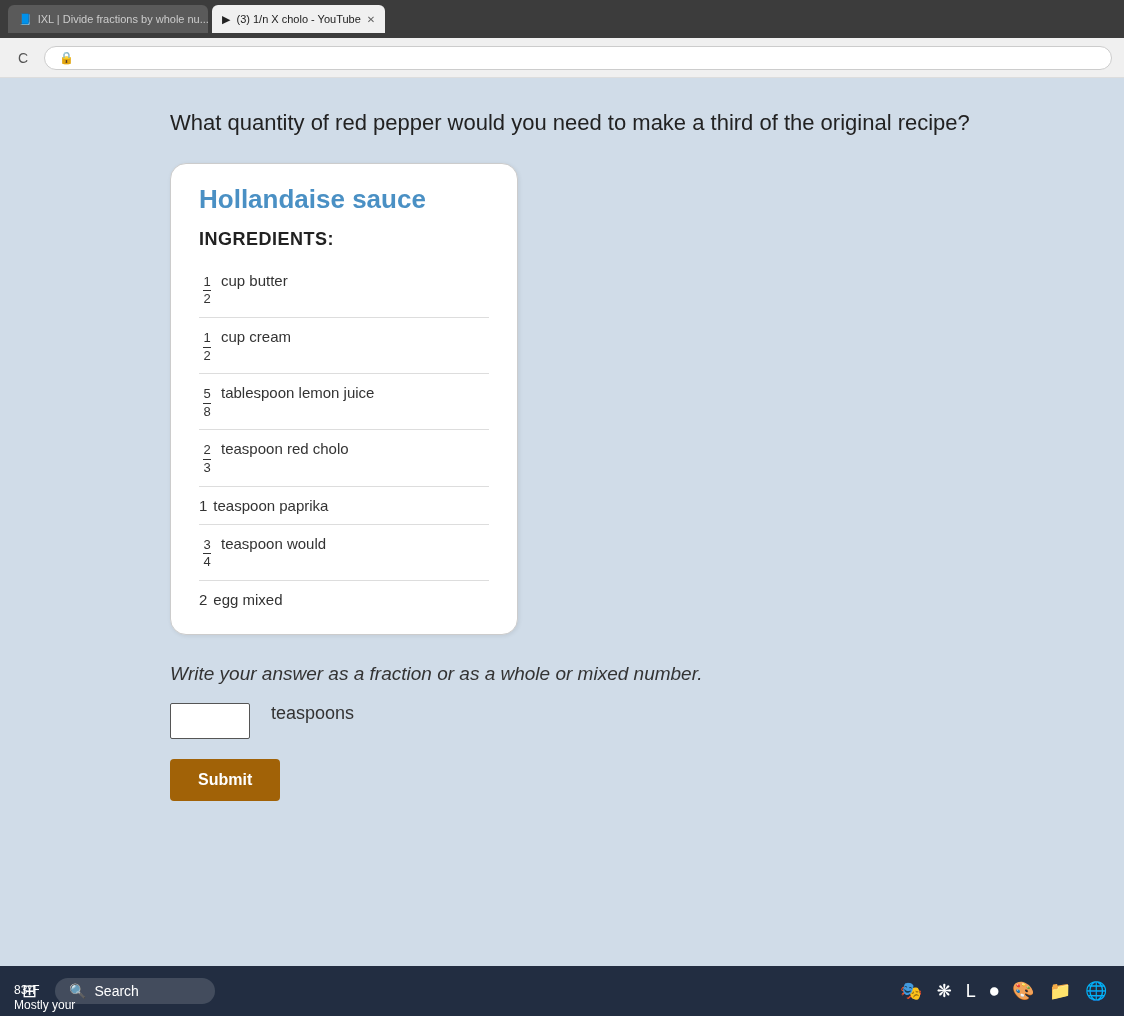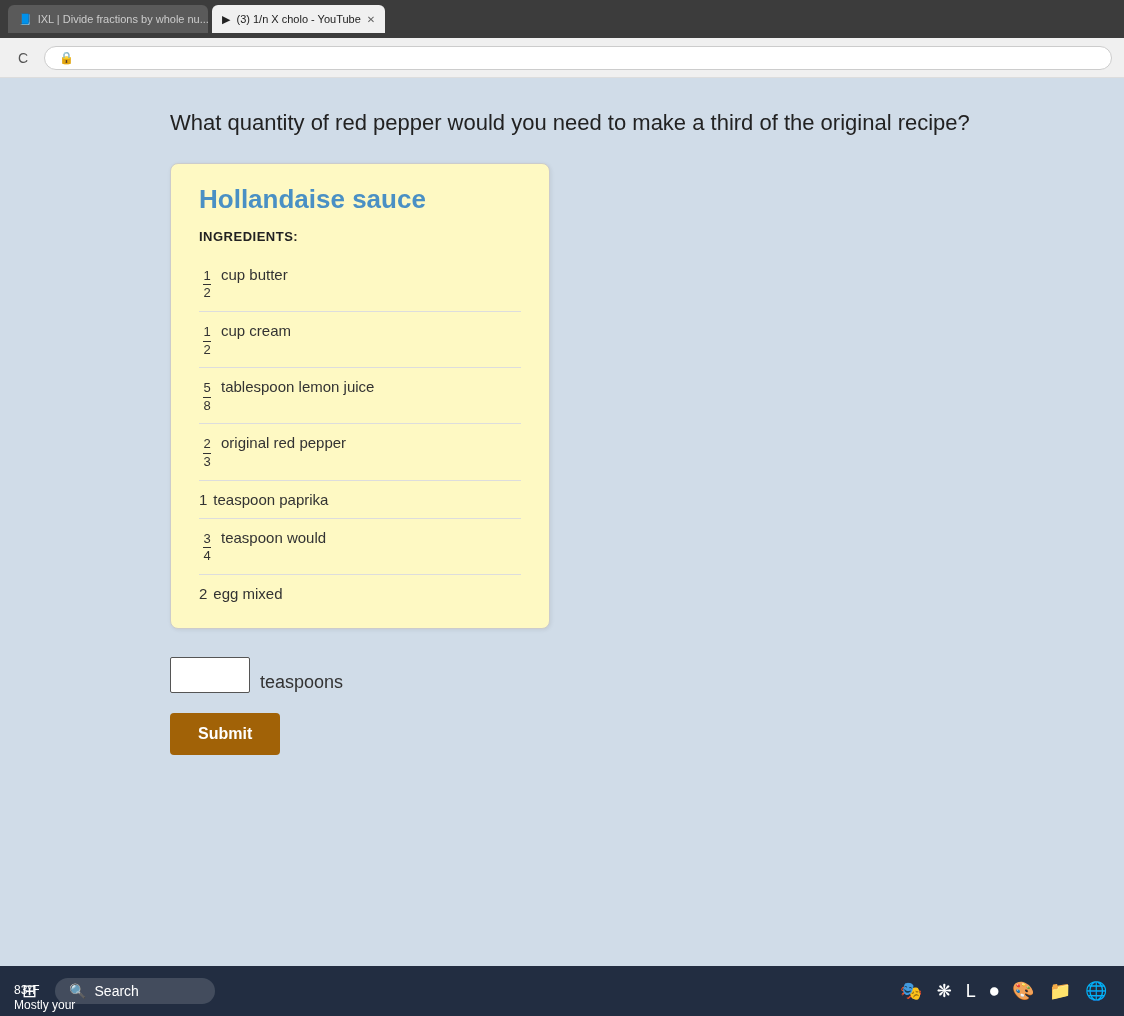--- a/index.html
+++ b/index.html
@@ -94,36 +94,36 @@
 
     .question-text {
       font-size: 22px;
       color: #222;
       margin-bottom: 24px;
       line-height: 1.4;
     }
 
     
     .recipe-card {
-      background: #fef9c3;
+      background: #ffffff;
       border: 1px solid #ccc;
-      border-radius: 8px;
+      border-radius: 16px;
       padding: 20px 28px 16px 28px;
-      width: 380px;
+      width: 348px;
       margin-bottom: 28px;
       box-shadow: 1px 1px 4px rgba(0,0,0,0.08);
     }
     .recipe-title {
       color: #4a90c4;
       font-size: 26px;
       font-weight: bold;
       margin-bottom: 14px;
     }
     .ingredients-label {
-      font-size: 13px;
+      font-size: 18px;
       font-weight: 800;
       letter-spacing: 0.5px;
       color: #222;
       margin-bottom: 12px;
     }
     .ingredient-row {
       display: flex;
       align-items: baseline;
       gap: 6px;
       padding: 10px 0;
@@ -156,22 +156,22 @@
       margin-bottom: 24px;
     }
     .instruction-text {
       font-style: italic;
       font-size: 19px;
       color: #333;
       margin-bottom: 18px;
     }
     .answer-row {
       display: flex;
-      align-items: flex-end;
-      gap: 10px;
+      align-items: flex-start;
+      gap: 21px;
       margin-bottom: 20px;
     }
     .answer-input {
       width: 80px;
       height: 36px;
       border: 1.5px solid #555;
       border-radius: 2px;
       font-size: 16px;
       padding: 4px 8px;
       background: white;
@@ -306,21 +306,21 @@
         <span class="denominator">8</span>
       </span>
       <span>tablespoon lemon juice</span>
     </div>
 
     <div class="ingredient-row">
       <span class="fraction">
         <span class="numerator">2</span>
         <span class="denominator">3</span>
       </span>
-      <span>original red pepper</span>
+      <span>teaspoon red cholo</span>
     </div>
 
     <div class="ingredient-row">
       <span>1</span>
       <span>teaspoon paprika</span>
     </div>
 
     <div class="ingredient-row">
       <span class="fraction">
         <span class="numerator">3</span>
@@ -329,20 +329,21 @@
       <span>teaspoon would</span>
     </div>
 
     <div class="ingredient-row">
       <span>2</span>
       <span>egg mixed</span>
     </div>
   </div>
 
   <div class="answer-section">
+    <p class="instruction-text">Write your answer as a fraction or as a whole or mixed number.</p>
     <div class="answer-row">
       <input class="answer-input" type="text" style="">
       <span class="answer-unit">teaspoons</span>
     </div>
     <button class="submit-btn">Submit</button>
   </div>
 
 </div>
 
 <div class="taskbar">

